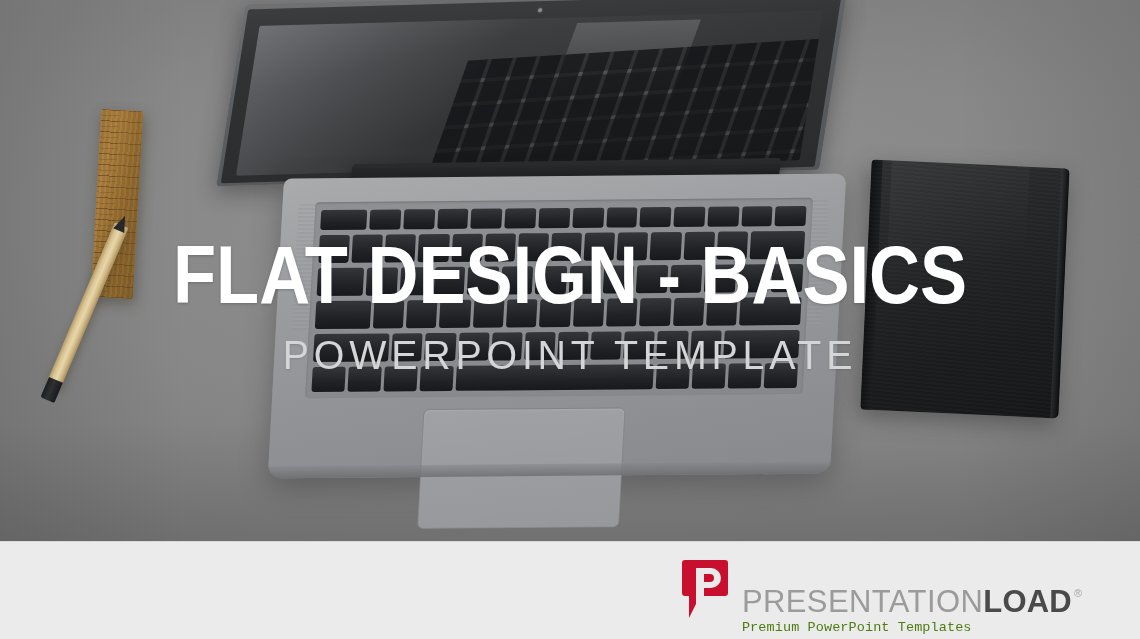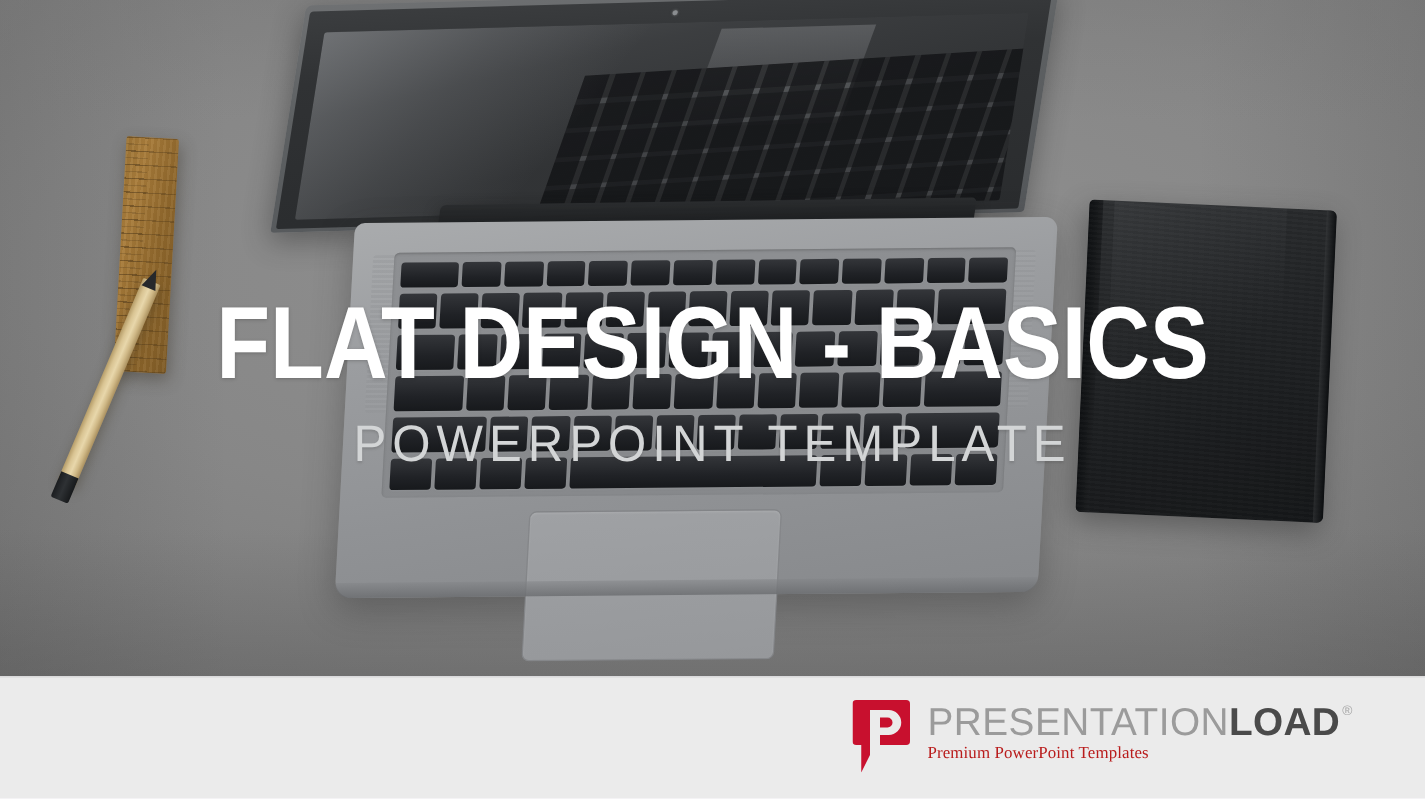--- a/index.html
+++ b/index.html
@@ -323,39 +323,40 @@
     flex:0 0 auto;
   }
   .logo-mark svg { display:block; width:46px; height:58px; }
 
   .logo-text { position:relative; padding-top:2px; }
   .logo-word {
     display:flex; align-items:baseline;
     font-family:"Liberation Sans", sans-serif;
     line-height:1;
     white-space:nowrap;
+    margin-top:24px;
   }
   .logo-pres {
     font-size:31px; font-weight:normal;
     color:#9b9b9b; letter-spacing:.4px;
   }
   .logo-load {
     font-size:31px; font-weight:bold;
     color:#4a4a4a; letter-spacing:.2px;
   }
   .logo-reg {
     font-size:11px; color:#a6a6a6;
     margin-left:2px; align-self:flex-start;
     position:relative; top:2px;
   }
   .logo-tag {
     margin-top:6px;
-    font-family:Liberation Serif, serif;
+    font-family:Liberation Mono, monospace;
     font-size:13.5px;
-    color:#b91c1c;
+    color:#4d7c0f;
     letter-spacing:.1px;
     white-space:nowrap;
   }
 </style>
 </head>
 <body>
 
 <div class="slide">
 
   <div class="hero">

